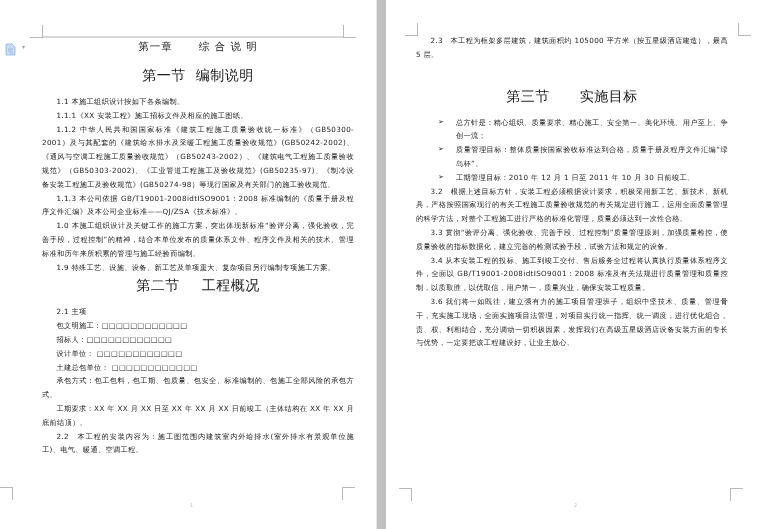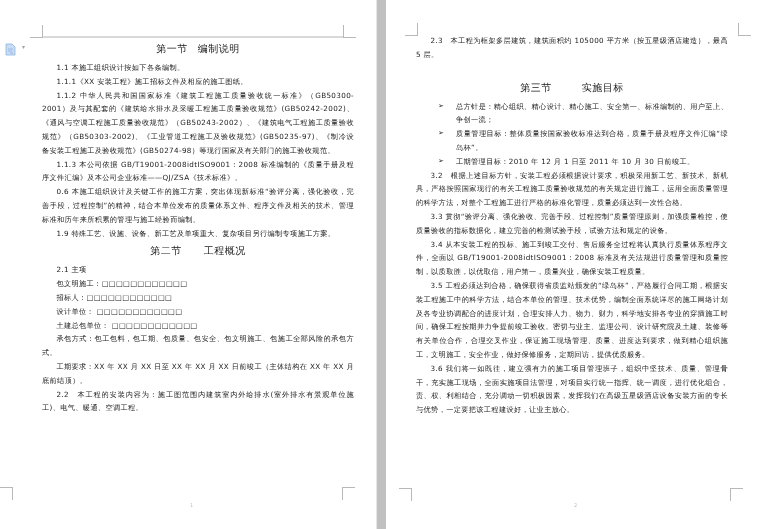--- a/index.html
+++ b/index.html
@@ -21,21 +21,21 @@
   .c-bl { border-right-width:1px; border-top-width:1px; }
   .c-br { border-left-width:1px; border-top-width:1px; }
   .top-rule { position:absolute; height:2px; background:#d9d9d9; }
 
   .content { position:absolute; font-size:7.2px; line-height:13.8px; letter-spacing:0.35px; }
   #page-left .content { left:42px; top:37px; width:312px; }
   #page-right .content { left:30px; top:34px; width:312px; }
 
   .p { margin:0; text-indent:2em; text-align:justify; }
   .h-chapter { text-align:center; font-size:10.5px; line-height:18px; margin:0; letter-spacing:1px; }
-  .h-section { text-align:center; font-size:10px; line-height:16px; margin:4px; letter-spacing:0.5px; }
+  .h-section { text-align:center; font-size:14px; line-height:16px; margin:12px; letter-spacing:0.5px; }
   .h-section .gap { display:inline-block; width:22px; }
   .h-chapter .gap { display:inline-block; width:26px; }
   .bullet { display:flex; padding-left:22px; margin:0; }
   .bullet .mark { width:18px; flex:none; font-size:7px; }
   .bullet .txt { flex:1; text-align:justify; }
   .spacer { height:14px; }
 
   .page-num { position:absolute; font-size:5px; color:#bfbfbf; }
   .doc-icon { position:absolute; left:5px; top:41px; width:11px; height:13px; }
   .doc-icon-caret { position:absolute; left:22px; top:43px; font-size:6px; color:#a0a0a0; }
@@ -44,34 +44,35 @@
 <body>
 
 <div class="page" id="page-left">
   <div class="top-rule" style="left:42px; top:36px; width:302px;"></div>
   <div class="corner c-tl" style="left:30px; top:25px;"></div>
   <div class="corner c-tr" style="left:343px; top:25px;"></div>
   <div class="corner c-bl" style="left:0px; top:487px;"></div>
   <div class="corner c-br" style="left:342px; top:487px;"></div>
 
   <div class="content">
+    <p class="h-chapter"><span>第一章</span><span class="gap"></span><span>综 合 说 明</span></p>
     <p class="h-section"><span>第一节</span><span class="gap" style="width:10px"></span><span>编制说明</span></p>
     <p class="p">1.1 本施工组织设计按如下各条编制。</p>
     <p class="p">1.1.1《XX 安装工程》施工招标文件及相应的施工图纸。</p>
     <p class="p">1.1.2 中华人民共和国国家标准《建筑工程施工质量验收统一标准》（GB50300-2001）及与其配套的《建筑给水排水及采暖工程施工质量验收规范》(GB50242-2002)、《通风与空调工程施工质量验收规范》（GB50243-2002）、《建筑电气工程施工质量验收规范》（GB50303-2002)、《工业管道工程施工及验收规范》(GB50235-97)、《制冷设备安装工程施工及验收规范》(GB50274-98）等现行国家及有关部门的施工验收规范。</p>
     <p class="p">1.1.3 本公司依据 GB/T19001-2008idtISO9001：2008 标准编制的《质量手册及程序文件汇编》及本公司企业标准——QJ/ZSA《技术标准》。</p>
-    <p class="p">0.6 本施工组织设计及关键工作的施工方案，突出体现新标准“验评分离，强化验收，完善手段，过程控制”的精神，结合本单位发布的质量体系文件、程序文件及相关的技术、管理标准和历年来所积累的管理与施工经验而编制。</p>
+    <p class="p">1.0 本施工组织设计及关键工作的施工方案，突出体现新标准“验评分离，强化验收，完善手段，过程控制”的精神，结合本单位发布的质量体系文件、程序文件及相关的技术、管理标准和历年来所积累的管理与施工经验而编制。</p>
     <p class="p">1.9 特殊工艺、设施、设备、新工艺及单项重大、复杂项目另行编制专项施工方案。</p>
     <p class="h-section" style="margin-top:3px"><span>第二节</span><span class="gap"></span><span>工程概况</span></p>
     <p class="p">2.1 主项</p>
     <p class="p"><span>包文明施工：</span><span>□□□□□□□□□□□□</span></p>
     <p class="p"><span>招标人：</span><span>□□□□□□□□□□□□</span></p>
     <p class="p"><span>设计单位：</span><span> □□□□□□□□□□□□</span></p>
     <p class="p"><span>土建总包单位：</span><span> □□□□□□□□□□□□</span></p>
-    <p class="p">承包方式：包工包料，包工期、包质量、包安全、包文明施工、包施工全部风险的承包方式。</p>
+    <p class="p">承包方式：包工包料，包工期、包质量、包安全、标准编制的、包施工全部风险的承包方式。</p>
     <p class="p">工期要求：XX 年 XX 月 XX 日至 XX 年 XX 月 XX 日前竣工（主体结构在 XX 年 XX 月底前结顶）。</p>
     <p class="p">2.2　本工程的安装内容为：施工图范围内建筑室内外给排水(室外排水有景观单位施工)、电气、暖通、空调工程。</p>
   </div>
   <div class="page-num" style="left:190px; top:502px;">1</div>
 </div>
 
 <div class="doc-icon">
   <svg width="11" height="13" viewBox="0 0 11 13">
     <path d="M1 1 H7 L10 4 V12 H1 Z" fill="#c9dcf3" stroke="#8eb4e3" stroke-width="0.8"></path>
     <path d="M3 6 H8 M3 8 H7 M5 10 H8" stroke="#8eb4e3" stroke-width="0.8"></path>
@@ -87,30 +88,29 @@
   <div class="corner c-tr" style="left:352px; top:23px;"></div>
   <div class="corner c-bl" style="left:13px; top:488px;"></div>
   <div class="corner c-br" style="left:344px; top:488px;"></div>
 
   <div class="content">
     <p class="p">2.3　本工程为框架多层建筑，建筑面积约 105000 平方米（按五星级酒店建造），最高 5 层。</p>
     <div class="spacer"></div>
     <p class="h-section"><span>第三节</span><span class="gap" style="width:30px"></span><span>实施目标</span></p>
     <div class="bullet">
       <span class="mark">➢</span>
-      <span class="txt">总方针是：精心组织、精心设计、精心施工、安全第一、标准编制的、用户至上、争创一流；</span>
+      <span class="txt">总方针是：精心组织、质量要求、精心施工、安全第一、美化环境、用户至上、争创一流；</span>
     </div>
     <div class="bullet">
       <span class="mark">➢</span>
       <span class="txt">质量管理目标：整体质量按国家验收标准达到合格，质量手册及程序文件汇编“绿岛杯”。</span>
     </div>
     <div class="bullet">
       <span class="mark">➢</span>
       <span class="txt">工期管理目标：2010 年 12 月 1 日至 2011 年 10 月 30 日前竣工。</span>
     </div>
     <p class="p">3.2　根据上述目标方针，安装工程必须根据设计要求，积极采用新工艺、新技术、新机具，严格按照国家现行的有关工程施工质量验收规范的有关规定进行施工，运用全面质量管理的科学方法，对整个工程施工进行严格的标准化管理，质量必须达到一次性合格。</p>
     <p class="p">3.3 贯彻“验评分离、强化验收、完善手段、过程控制”质量管理原则，加强质量检控，使质量验收的指标数据化，建立完善的检测试验手段，试验方法和规定的设备。</p>
     <p class="p">3.4 从本安装工程的投标、施工到竣工交付、售后服务全过程将认真执行质量体系程序文件，全面以 GB/T19001-2008idtISO9001：2008 标准及有关法规进行质量管理和质量控制，以质取胜，以优取信，用户第一，质量兴业，确保安装工程质量。</p>
-    <p class="p">3.5 工程必须达到合格，确保获得省质监站颁发的“绿岛杯”，严格履行合同工期，根据安装工程施工中的科学方法，结合本单位的管理、技术优势，编制全面系统详尽的施工网络计划及各专业协调配合的进度计划，合理安排人力、物力、财力，科学地安排各专业的穿插施工时间，确保工程按期并力争提前竣工验收。密切与业主、监理公司、设计研究院及土建、装修等有关单位合作，合理交叉作业，保证施工现场管理、质量、进度达到要求，做到精心组织施工，文明施工，安全作业，做好保修服务，定期回访，提供优质服务。</p>
     <p class="p">3.6 我们将一如既往，建立强有力的施工项目管理班子，组织中坚技术、质量、管理骨干，充实施工现场，全面实施项目法管理，对项目实行统一指挥、统一调度，进行优化组合，责、权、利相结合，充分调动一切积极因素，发挥我们在高级五星级酒店设备安装方面的专长与优势，一定要把该工程建设好，让业主放心。</p>
   </div>
   <div class="page-num" style="left:188px; top:502px;">2</div>
 </div>
 
 </body></html>

